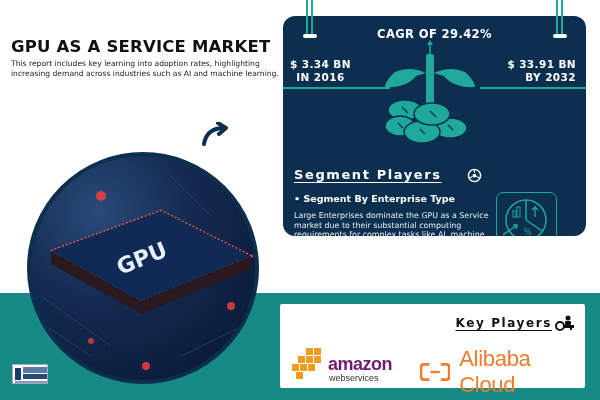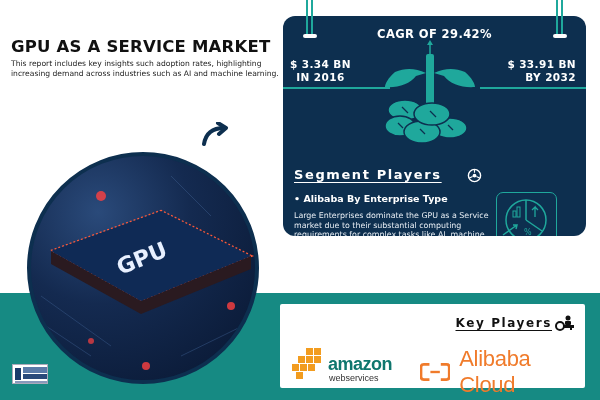--- a/index.html
+++ b/index.html
@@ -29,32 +29,32 @@
 
     .circle { position: absolute; left: 27px; top: 152px; width: 232px; height: 232px; border-radius: 50%; overflow: hidden; border: 4px solid #0d2f4f;
       background: radial-gradient(circle at 30% 25%, #2a4a7a 0%, #142a50 40%, #081630 100%); }
     .arrow { position: absolute; left: 202px; top: 122px; }
     .logo { position: absolute; left: 12px; top: 364px; width: 36px; height: 20px; background: #fff; border: 1px solid #aab; }
 
     .card { position: absolute; left: 280px; top: 304px; width: 305px; height: 84px; background: #fff; border-radius: 2px; }
     .kp-title { position: absolute; right: 33px; top: 12px; font-size: 12px; font-weight: bold; color: #111; letter-spacing: 1.6px; text-decoration: underline; text-underline-offset: 3px; white-space: nowrap; }
     .kp-icon { position: absolute; right: 10px; top: 11px; }
     .aws { position: absolute; left: 12px; top: 44px; width: 92px; height: 40px; }
-    .aws-text { position: absolute; left: 36px; top: 6px; font-family: "Liberation Sans", sans-serif; font-size: 18px; font-weight: bold; color: #0f766e; letter-spacing: -0.5px; }
+    .aws-text { position: absolute; left: 36px; top: 6px; font-family: "Liberation Sans", sans-serif; font-size: 18px; font-weight: bold; color: #701a75; letter-spacing: -0.5px; }
     .aws-sub { position: absolute; left: 37px; top: 25px; font-family: "Liberation Sans", sans-serif; font-size: 9px; color: #333; }
     .alibaba { position: absolute; left: 140px; top: 42px; display: flex; align-items: center; gap: 9px; }
     .alibaba-text { font-family: "Liberation Sans", sans-serif; font-size: 22px; color: #f07b2b; letter-spacing: -0.3px; }
   </style>
 </head>
 <body>
 
 <div class="teal-band"></div>
 
 <h1 class="title">GPU AS A SERVICE MARKET</h1>
-<p class="subtitle">This report includes key insights such adoption rates, highlighting increasing demand across industries such as AI and machine learning.</p>
+<p class="subtitle">This report includes key learning into adoption rates, highlighting increasing demand across industries such as AI and machine learning.</p>
 
 <div class="circle">
   <svg width="232" height="232" viewBox="0 0 232 232">
     <circle cx="70" cy="40" r="5" fill="#ff4040" opacity="0.8"></circle>
     <circle cx="200" cy="150" r="4" fill="#ff4040" opacity="0.8"></circle>
     <circle cx="115" cy="210" r="4" fill="#ff4040" opacity="0.8"></circle>
     <circle cx="170" cy="220" r="5" fill="#ff4040" opacity="0.8"></circle>
     <circle cx="60" cy="185" r="3" fill="#ff4040" opacity="0.7"></circle>
     <g stroke="#3a5a8a" stroke-width="1" opacity="0.5">
       <line x1="0" y1="160" x2="60" y2="200"></line>
@@ -127,21 +127,21 @@
   </svg>
 
   <div class="seg-title">Segment Players</div>
   <svg class="seg-icon" viewBox="0 0 16 16">
     <circle cx="8" cy="8" r="6.5" fill="none" stroke="#fff" stroke-width="1.5"></circle>
     <circle cx="8" cy="8" r="2" fill="#fff"></circle>
     <line x1="8" y1="1" x2="8" y2="5" stroke="#fff" stroke-width="1.2"></line>
     <line x1="2" y1="11" x2="6" y2="9" stroke="#fff" stroke-width="1.2"></line>
     <line x1="14" y1="11" x2="10" y2="9" stroke="#fff" stroke-width="1.2"></line>
   </svg>
-  <div class="seg-sub">• Alibaba By Enterprise Type</div>
+  <div class="seg-sub">• Segment By Enterprise Type</div>
   <p class="seg-desc">Large Enterprises dominate the GPU as a Service market due to their substantial computing requirements for complex tasks like AI, machine learning, and big data analytics.</p>
 
   <div class="chart-icon-box">
     <svg width="58" height="52" viewBox="0 0 58 52">
       <circle cx="29" cy="27" r="20" fill="none" stroke="#1fa89c" stroke-width="1.5"></circle>
       <line x1="29" y1="27" x2="29" y2="7" stroke="#1fa89c" stroke-width="1.5"></line>
       <line x1="29" y1="27" x2="45" y2="38" stroke="#1fa89c" stroke-width="1.5"></line>
       <rect x="16" y="18" width="3" height="6" fill="none" stroke="#1fa89c" stroke-width="1"></rect>
       <rect x="20" y="14" width="3" height="10" fill="none" stroke="#1fa89c" stroke-width="1"></rect>
       <path d="M38 24 L 38 14 L 35 17 M38 14 L 41 17" stroke="#1fa89c" stroke-width="1.3" fill="none"></path>

